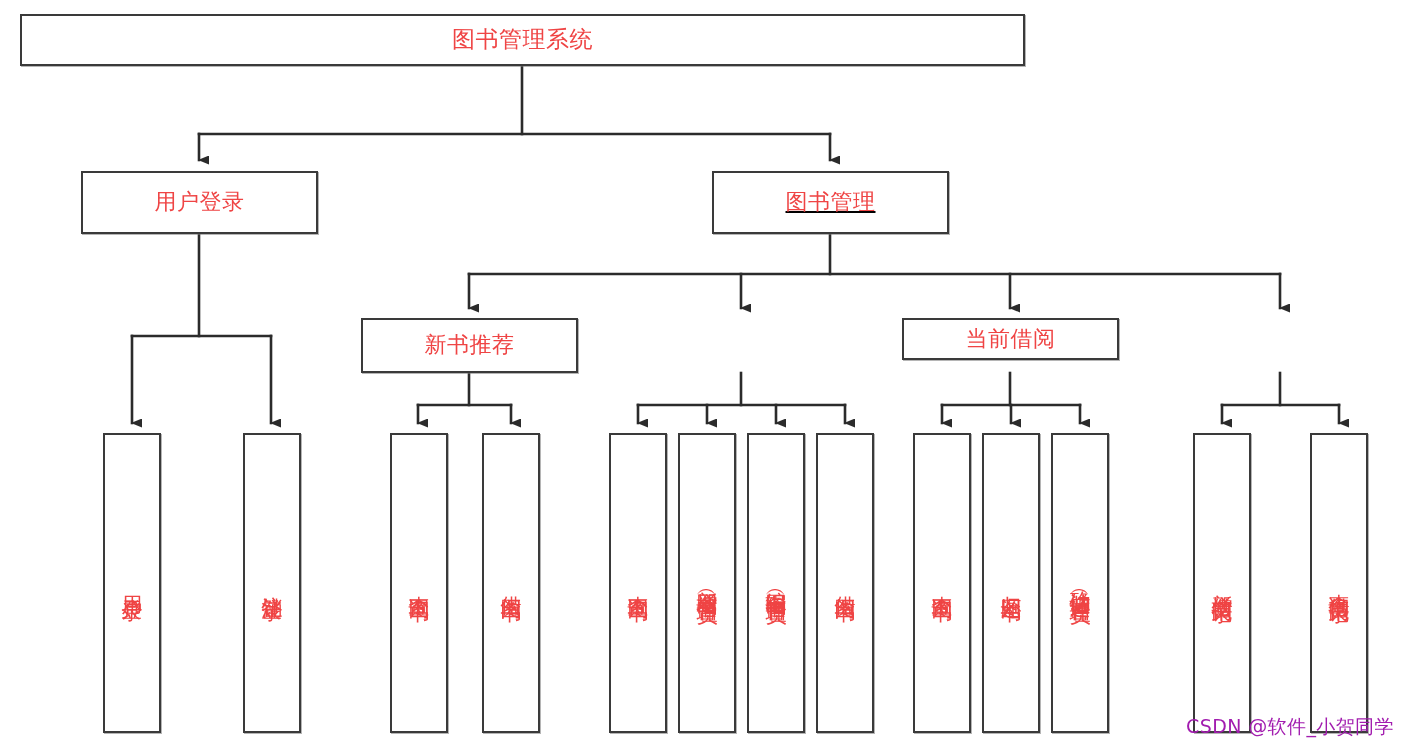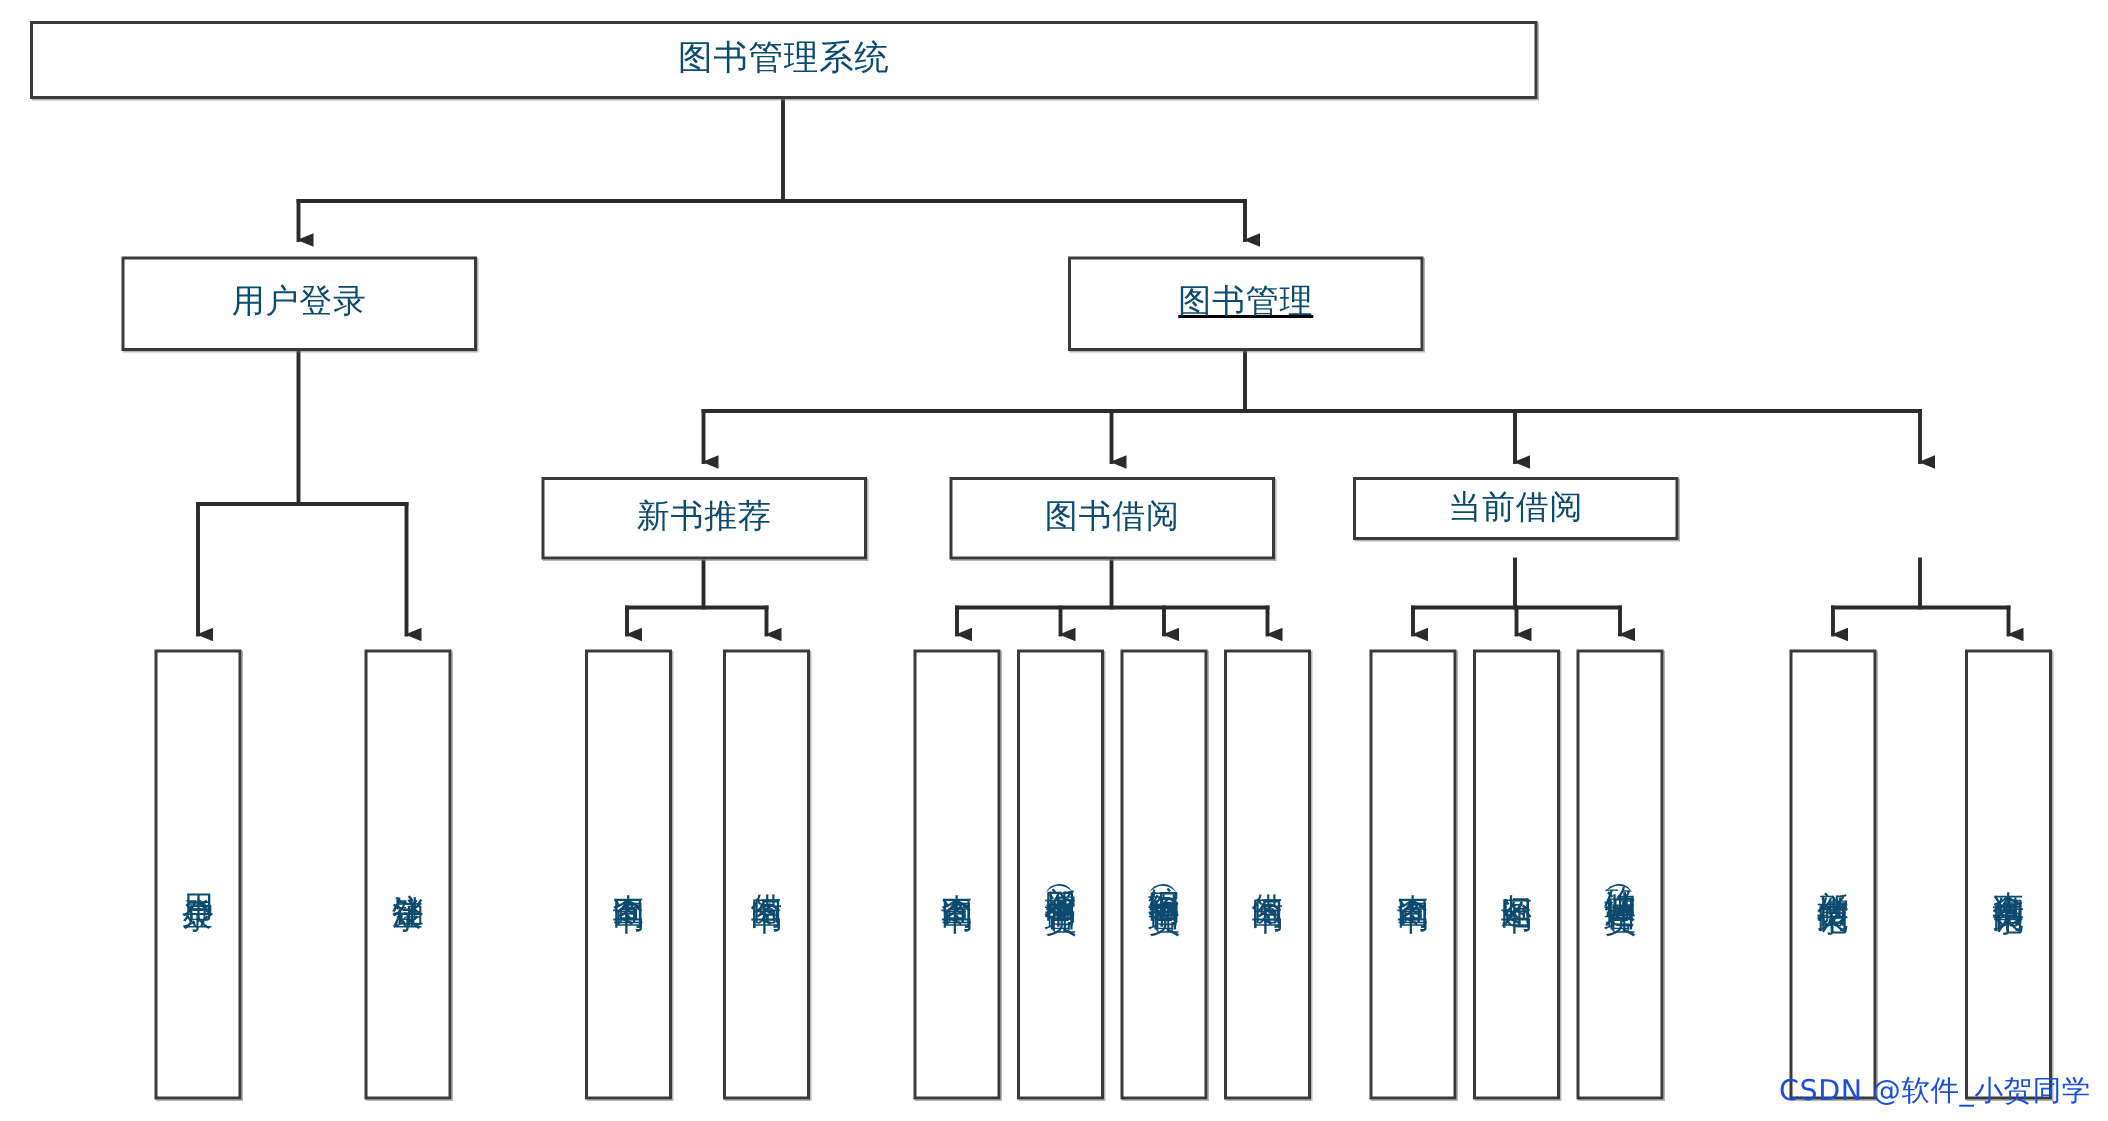--- a/index.html
+++ b/index.html
@@ -30,21 +30,21 @@
     position: absolute;
     box-sizing: border-box;
     background: #ffffff;
     border: 2px solid #3a3a3a;
     display: flex;
     align-items: center;
     justify-content: center;
     box-shadow: 1px 1px 0 0 rgba(120,120,120,0.55);
   }
   .node-label {
-    color: #0c4a6e;
+    color: #ef4444;
     font-size: 22px;
     line-height: 1.28;
     letter-spacing: 0.5px;
     text-align: center;
     white-space: nowrap;
   }
   .node.vertical .node-label {
     writing-mode: vertical-rl;
     text-orientation: upright;
     -webkit-writing-mode: vertical-rl;
@@ -54,21 +54,21 @@
     white-space: nowrap;
   }
   .node.root .node-label {
     font-size: 23px;
   }
   .watermark {
     position: absolute;
     left: 1186px;
     top: 714px;
     font-size: 19px;
-    color: #1d4ed8;
+    color: #a21caf;
     white-space: nowrap;
     letter-spacing: 0.4px;
     font-family: "DejaVu Sans", "Liberation Sans", sans-serif;
   }
 </style>
 </head>
 <body>
 
 <div id="diagram-root">
 
@@ -129,23 +129,20 @@
   <div class="node" style="left:81px; top:171px; width:237px; height:63px;">
     <span class="node-label">用户登录</span>
   </div>
   <div class="node" style="left:712px; top:171px; width:237px; height:63px;text-decoration:underline;">
     <span class="node-label">图书管理</span>
   </div>
 
   <div class="node" style="left:361px; top:318px; width:217px; height:55px;">
     <span class="node-label">新书推荐</span>
   </div>
-  <div class="node" style="left:633px; top:318px; width:217px; height:55px;">
-    <span class="node-label">图书借阅</span>
-  </div>
   <div class="node" style="left:902px; top:318px; width:217px; height:42px;">
     <span class="node-label">当前借阅</span>
   </div>
 
   <div class="node vertical" style="left:103px; top:433px; width:58px; height:300px;">
     <span class="node-label">用户登录</span>
   </div>
   <div class="node vertical" style="left:243px; top:433px; width:58px; height:300px;">
     <span class="node-label">注销登录</span>
   </div>

